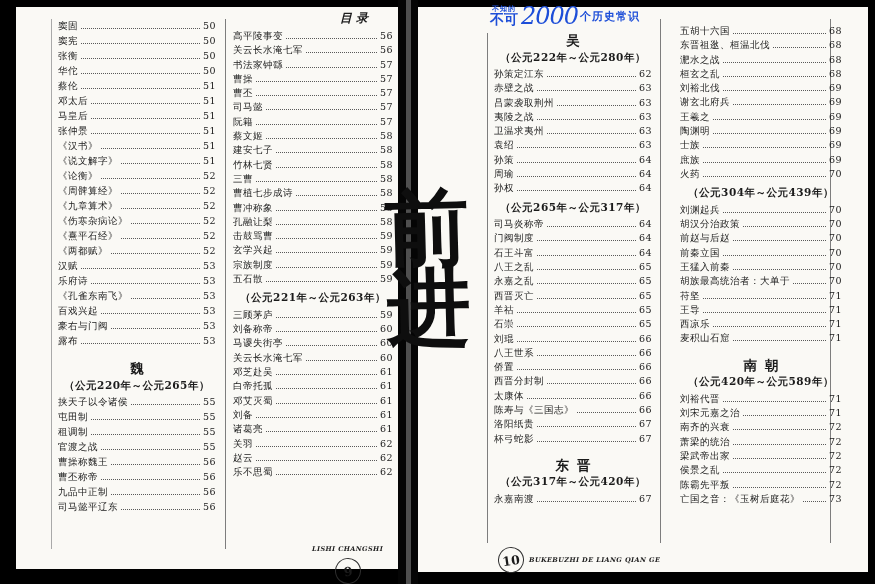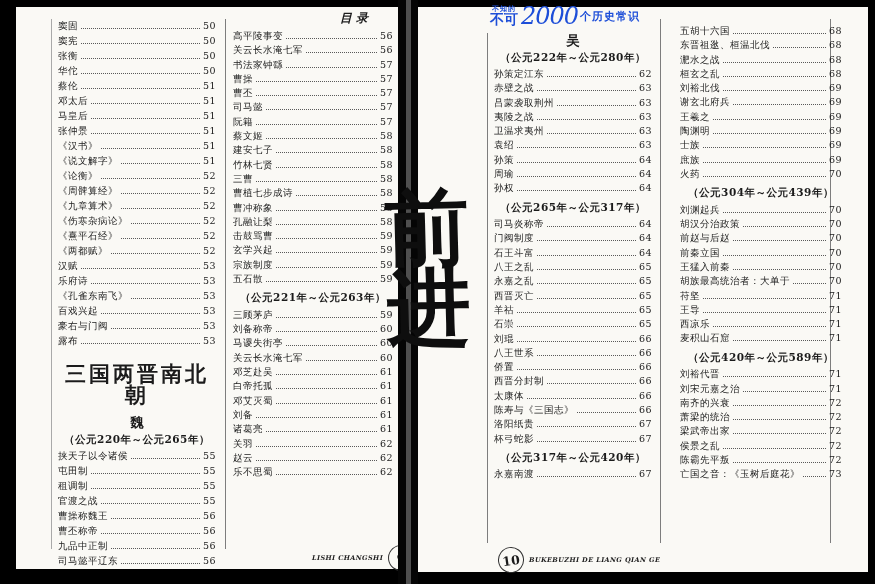--- a/index.html
+++ b/index.html
@@ -31,21 +31,21 @@
   .logo .small{font-size:7px;font-weight:bold;letter-spacing:1px;}
   .logo .big{font-size:14px;font-weight:bold;}
   .logo .num{font-size:24px;font-weight:normal;font-style:italic;letter-spacing:-1px;line-height:.85;margin:0 2px;}
   .logo .suffix{font-size:11px;font-weight:bold;margin-bottom:2px;letter-spacing:1px;}
 
   .footer{position:absolute;display:flex;align-items:center;gap:5px;}
   .flabel{font-size:6.5px;font-style:italic;font-weight:bold;letter-spacing:.4px;color:#1f1f1f;white-space:nowrap;}
   .stamp{width:24px;height:24px;border:1.6px solid #2e2e2e;border-radius:50%;display:flex;
          align-items:center;justify-content:center;font-size:12.5px;font-weight:bold;
          transform:rotate(-8deg);background:transparent;flex:0 0 auto;}
-  .footer-left{left:296px;top:538px;}
+  .footer-left{left:296px;top:538px;flex-direction:column;}
   .footer-right{left:80px;top:540px;}
 
   .watermark{position:absolute;left:379px;top:188px;width:98px;text-align:center;
              font-size:84px;line-height:.95;font-weight:bold;color:#0e0e0e;
              transform:rotate(-1.5deg);z-index:5;}
   .watermark span{display:block;}
 </style>
 </head>
 <body>
 
@@ -162,21 +162,20 @@
         <div class="row">
           <span class="t">豪右与门阀</span>
           <span class="leader"></span>
           <span class="pg">53</span>
         </div>
         <div class="row">
           <span class="t">露布</span>
           <span class="leader"></span>
           <span class="pg">53</span>
         </div>
-        <div class="h1">三国两晋南北朝</div>
         <div class="h2">魏</div>
         <div class="years">（公元220年～公元265年）</div>
         <div class="row">
           <span class="t">挟天子以令诸侯</span>
           <span class="leader"></span>
           <span class="pg">55</span>
         </div>
         <div class="row">
           <span class="t">屯田制</span>
           <span class="leader"></span>
@@ -513,20 +512,21 @@
         <div class="row">
           <span class="t">洛阳纸贵</span>
           <span class="leader"></span>
           <span class="pg">67</span>
         </div>
         <div class="row">
           <span class="t">杯弓蛇影</span>
           <span class="leader"></span>
           <span class="pg">67</span>
         </div>
+        <div class="h2">东晋</div>
         <div class="years">（公元317年～公元420年）</div>
         <div class="row">
           <span class="t">永嘉南渡</span>
           <span class="leader"></span>
           <span class="pg">67</span>
         </div>
       </div>
     <div class="col" style="left:262px;top:19px;width:162px;">
         <div class="row">
           <span class="t">五胡十六国</span>
@@ -627,20 +627,21 @@
         <div class="row">
           <span class="t">西凉乐</span>
           <span class="leader"></span>
           <span class="pg">71</span>
         </div>
         <div class="row">
           <span class="t">麦积山石窟</span>
           <span class="leader"></span>
           <span class="pg">71</span>
         </div>
+        <div class="h2">南朝</div>
         <div class="years">（公元420年～公元589年）</div>
         <div class="row">
           <span class="t">刘裕代晋</span>
           <span class="leader"></span>
           <span class="pg">71</span>
         </div>
         <div class="row">
           <span class="t">刘宋元嘉之治</span>
           <span class="leader"></span>
           <span class="pg">71</span>

